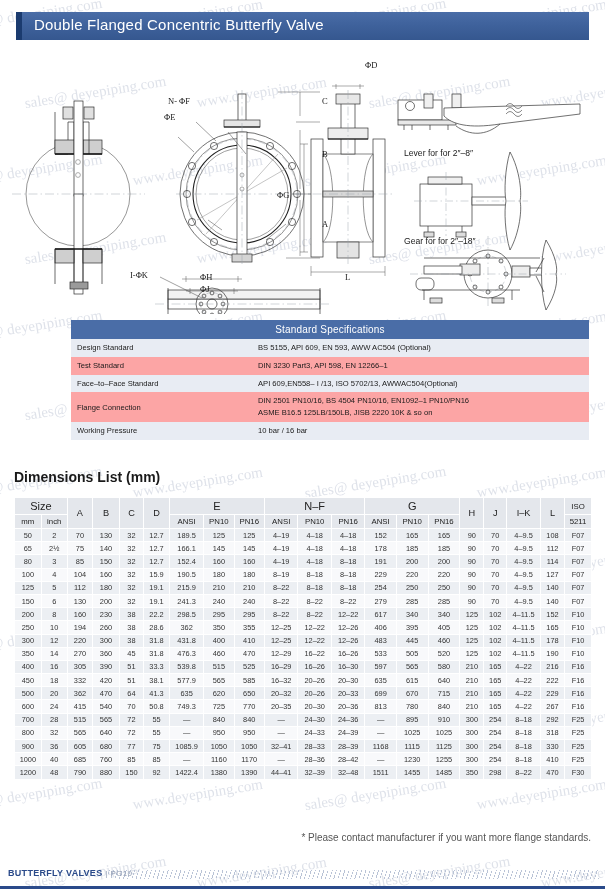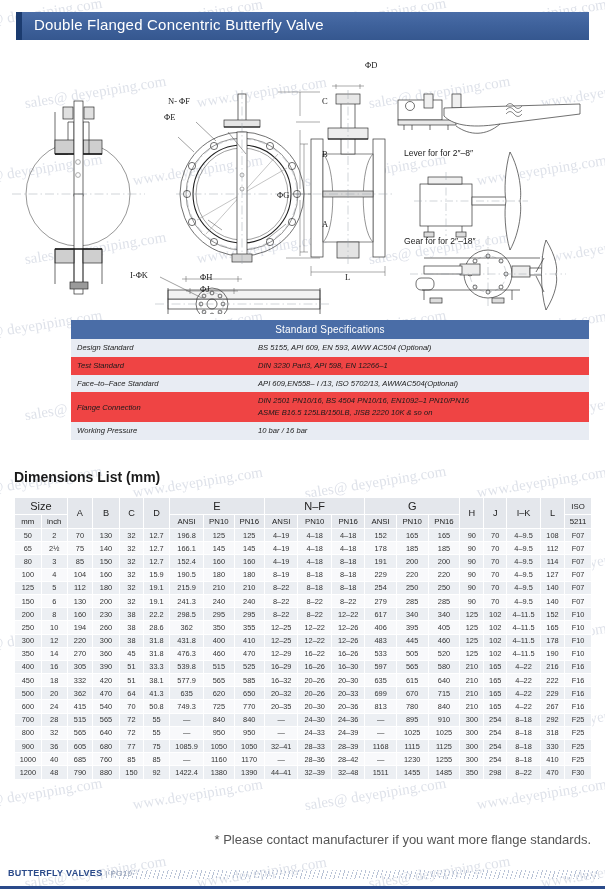--- a/index.html
+++ b/index.html
@@ -99,25 +99,24 @@
     font-weight: normal;
     font-size: 10px;
     text-align: center;
     padding: 4px 0 4px 0;
     letter-spacing: .2px;
   }
   #spec-table td {
     padding: 3px 0 3px 6px;
     vertical-align: middle;
     color: #1a1a1a;
-    font-style: italic;
   }
   #spec-table td.k { width: 175px; }
   #spec-table tr.even td { background: #e8ecf3; }
-  #spec-table tr.odd  td { background: #ef4444; }
+  #spec-table tr.odd  td { background: #fca5a5; }
   #spec-table td .ln { display:block; line-height: 1.55; }
 
   
   #dim-title {
     position: absolute;
     left: 14px;
     top: 469px;
     font-size: 14px;
     font-weight: bold;
     color: #1a1a1a;
@@ -152,21 +151,21 @@
     padding: 1.6px 0;
     border: 1px solid #ffffff;
     white-space: nowrap;
   }
   table.dim tr.r-even td { background: #eceff3; }
   table.dim tr.r-odd  td { background: #f8f9fb; }
   #dim-note {
     position: absolute;
     right: 14px;
     top: 832px;
-    font-size: 13px;
+    font-size: 10px;
     color: #555;
     z-index: 10;
   }
 
   
   #footer {
     position: absolute;
     left: 0;
     bottom: 0;
     width: 605px;
@@ -540,21 +539,21 @@
       </tr>
     </thead>
     <tbody id="dim-body">
         <tr class="r-even">
           <td style="width: 30px;">50</td>
           <td style="width: 30px;">2</td>
           <td style="width: 30px;">70</td>
           <td style="width: 32px;">130</td>
           <td style="width: 28px;">32</td>
           <td style="width: 30px;">12.7</td>
-          <td style="width: 38px;">196.8</td>
+          <td style="width: 38px;">189.5</td>
           <td style="width: 34px;">125</td>
           <td style="width: 34px;">125</td>
           <td style="width: 38px;">4–19</td>
           <td style="width: 38px;">4–18</td>
           <td style="width: 38px;">4–18</td>
           <td style="width: 36px;">152</td>
           <td style="width: 36px;">165</td>
           <td style="width: 36px;">165</td>
           <td style="width: 28px;">90</td>
           <td style="width: 26px;">70</td>

